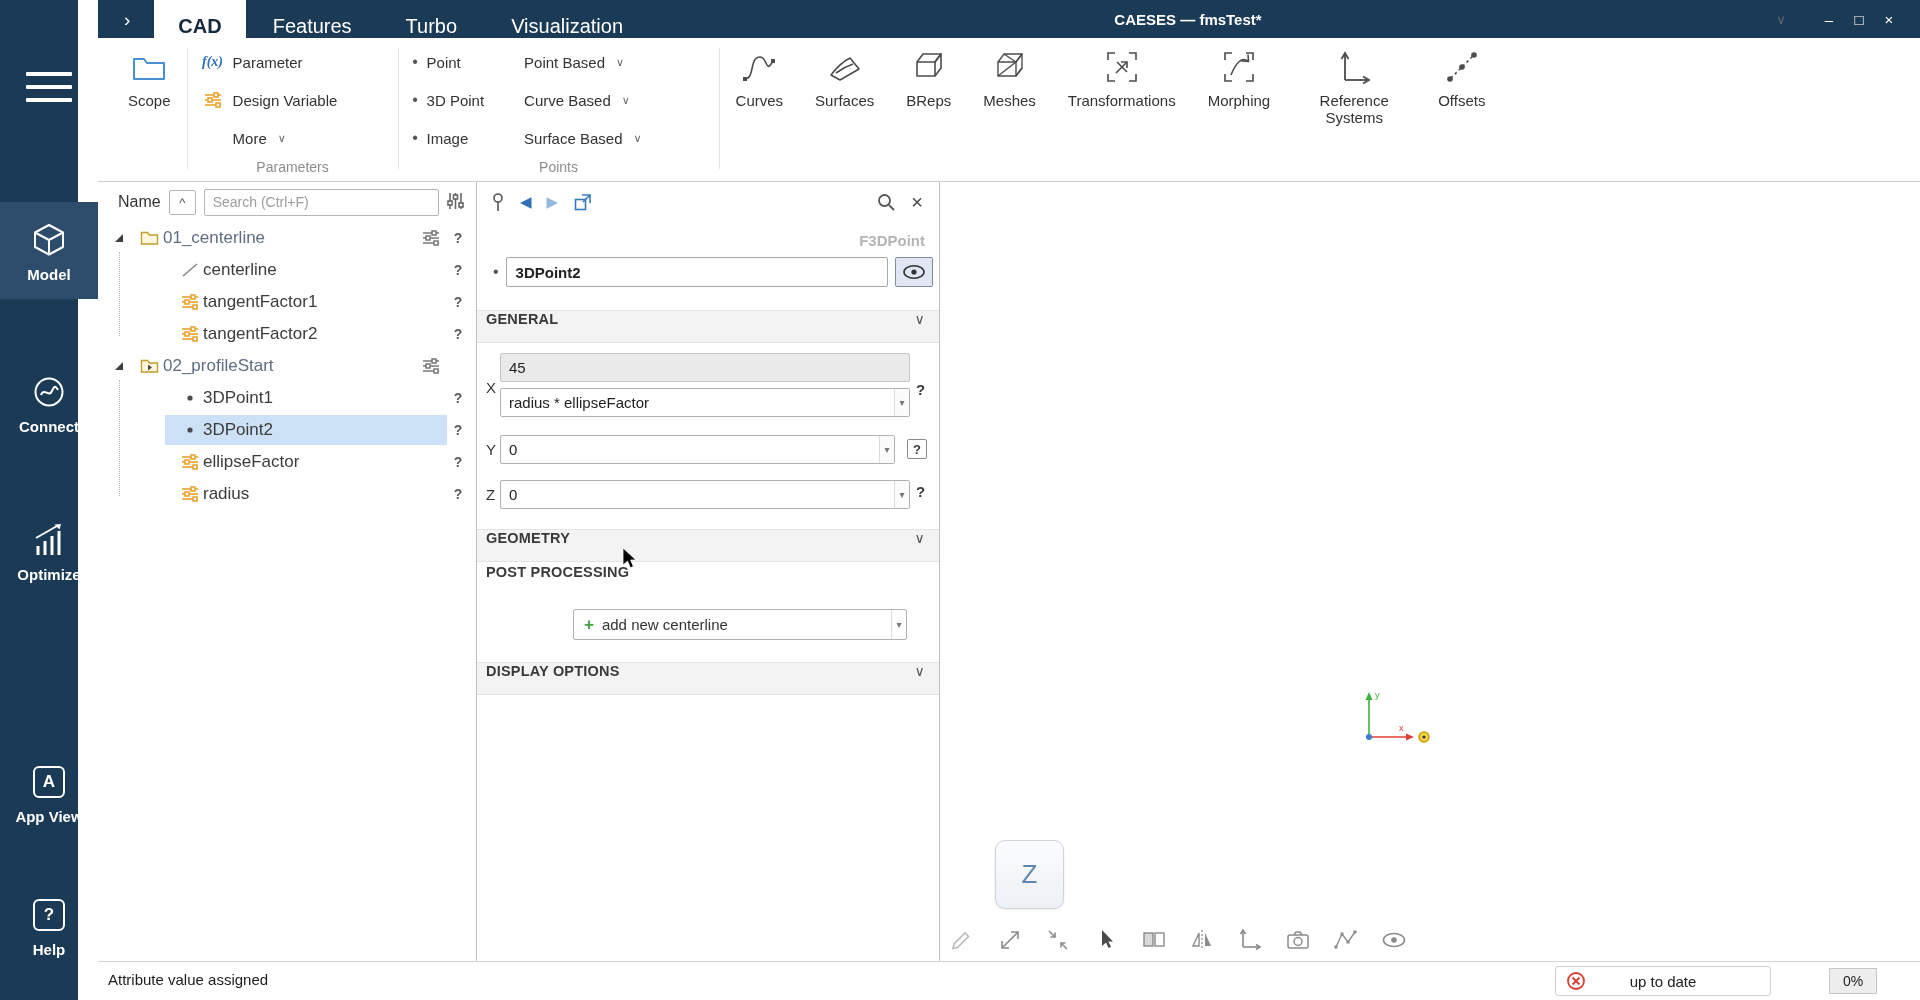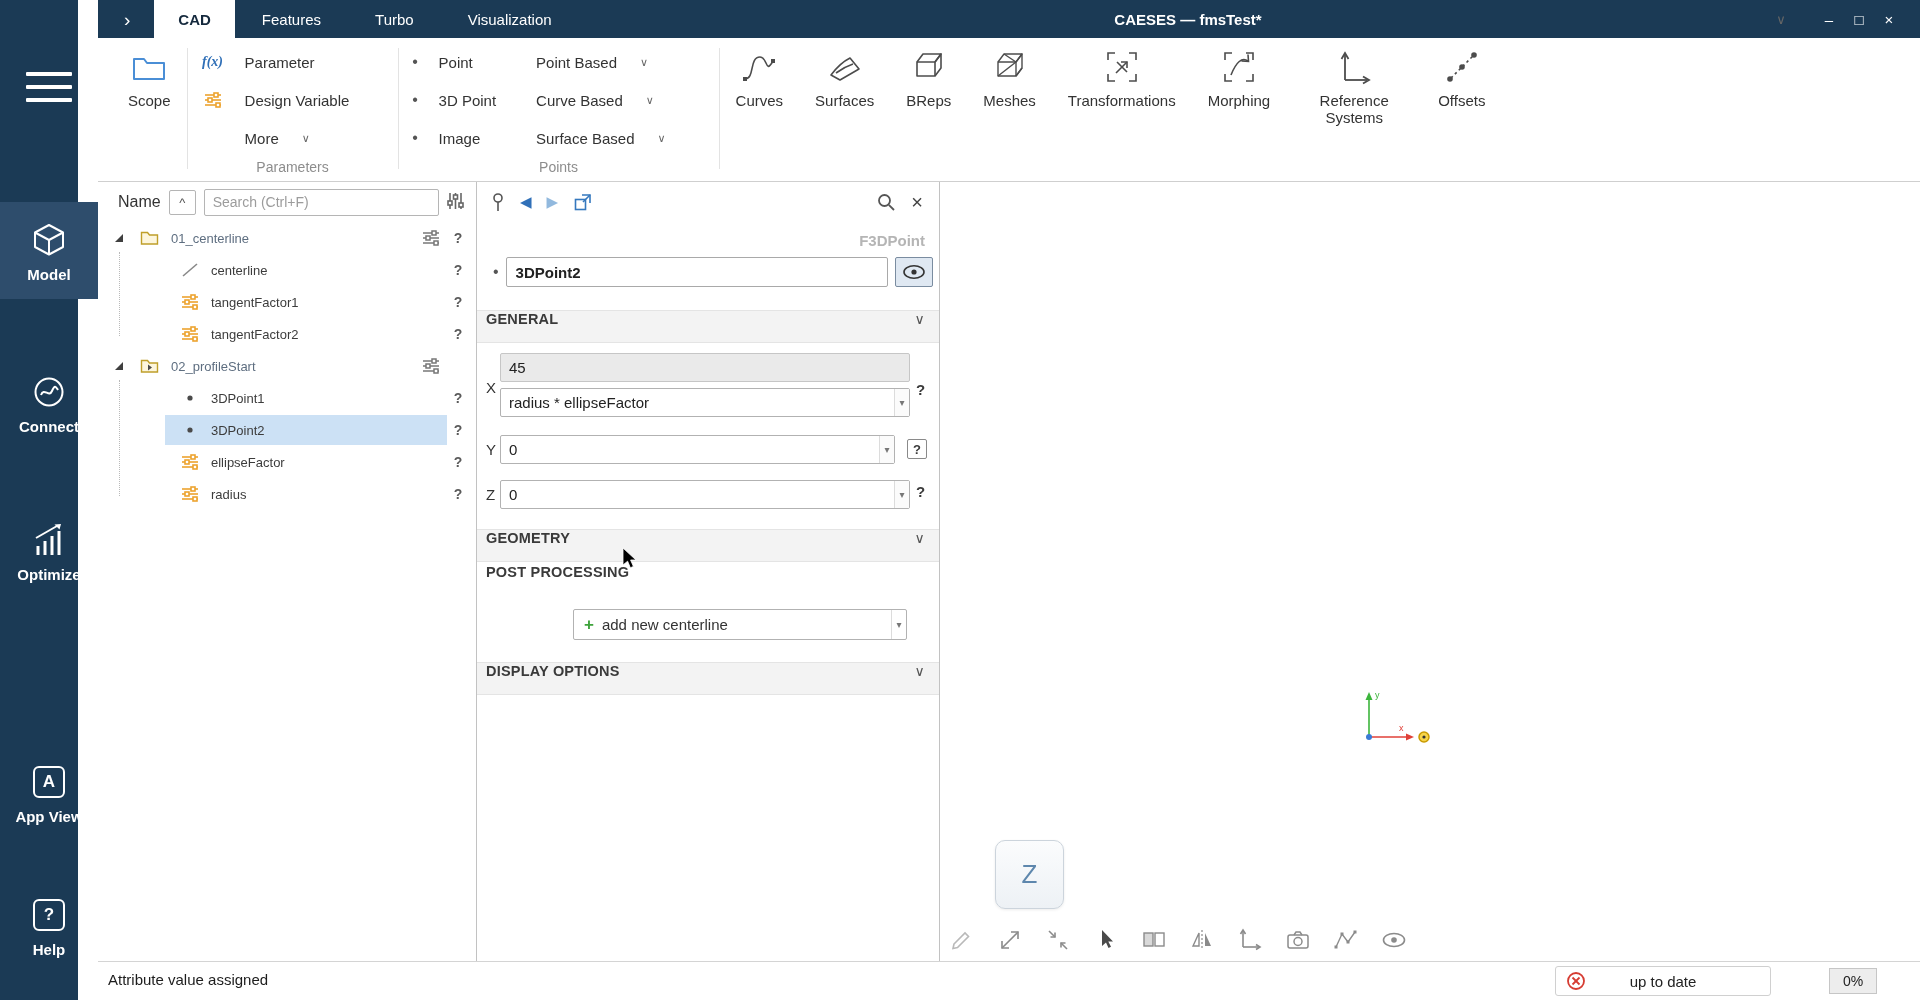--- a/index.html
+++ b/index.html
@@ -14,38 +14,38 @@
   .side-item{position:absolute;left:0;width:98px;text-align:center;color:#fff;cursor:pointer}
   .side-item .s-ic{display:flex;justify-content:center;align-items:center;height:40px}
   .side-item .s-lbl{display:block;font-size:15px;font-weight:700;margin-top:6px}
   .side-item.active{background:#2e4d6c;padding:18px 0 16px}
   .sq-letter{width:32px;height:32px;border:2px solid #fff;border-radius:6px;display:flex;align-items:center;justify-content:center;font-size:17px;font-weight:700;color:#fff;margin:0 auto}
 
   
   .titlebar{position:absolute;left:98px;top:0;width:1822px;height:38px;background:#1b3a55;display:flex;align-items:center;color:#fff;z-index:5}
   .tb-expand{margin-left:26px;font-size:19px;line-height:1;cursor:pointer}
   .tabs{display:flex;height:38px;margin-left:24px}
-  .tab{display:flex;align-items:center;padding:0 27px;font-size:15px;color:#fff;cursor:pointer}
+  .tab{display:flex;align-items:flex-end;padding:0 27px;font-size:20px;color:#fff;cursor:pointer}
   .tab.active{background:#fff;color:#15293d;font-weight:700;padding:0 24px}
   .tb-title{position:absolute;left:1090px;transform:translateX(-50%);font-size:15px;font-weight:700;white-space:nowrap}
   .win-controls{position:absolute;right:16px;top:0;height:38px;display:flex;align-items:center}
   .wbtn{width:30px;text-align:center;font-size:15px;cursor:pointer;line-height:1}
   .wbtn.chev{margin-right:18px;font-size:13px}
 
   
   .ribbon{position:absolute;left:98px;top:38px;width:1822px;height:144px;background:#fff;border-bottom:1px solid #cfcfcf;display:flex;padding-left:14px;z-index:4}
   .rsep{width:1px;background:#e3e3e3;margin:10px 0 12px}
   .rbig{display:flex;flex-direction:column;align-items:center;padding:8px 16px 0;cursor:pointer}
   .rbig .ric{height:42px;display:flex;align-items:center}
   .rbig .rlb{margin-top:4px;font-size:15px;color:#333;text-align:center;line-height:1.15;white-space:nowrap}
   .rbig .rlb.wrap{white-space:normal;width:104px}
   .rgroup{position:relative;display:flex;flex-direction:column;padding:5px 12px 0}
   .rgroup.params{min-width:210px}
   .rgroup.points{min-width:320px}
-  .rrow{height:38px;display:flex;align-items:center;gap:19px;font-size:15px;color:#333;cursor:pointer}
+  .rrow{height:38px;display:flex;align-items:center;gap:7px;font-size:15px;color:#333;cursor:pointer}
   .rrow .icbox{width:26px;display:flex;justify-content:center}
   .rglabel{position:absolute;bottom:6px;left:0;right:0;text-align:center;font-size:14px;color:#8d8d8d}
   .chev{font-size:11px;color:#666;margin-left:4px}
   .dot{color:#555;font-size:16px;width:9px;text-align:center}
   .fx{color:#2f6fb7;font-style:italic;font-weight:700;font-size:14px;font-family:"Liberation Serif",serif}
   .pcols{display:flex;gap:40px}
   .pcol{display:flex;flex-direction:column}
 
   
   .tree{position:absolute;left:98px;top:182px;width:379px;height:779px;background:#fff;border-right:1px solid #c2c2c2}
@@ -54,21 +54,21 @@
   .tsort{width:27px;height:25px;border:1px solid #b5b5b5;border-radius:2px;display:flex;align-items:center;justify-content:center;font-size:13px;color:#555;background:#fff;cursor:pointer}
   .tsearch{flex:1;height:27px;border:1px solid #b5b5b5;border-radius:2px;padding:0 8px;font-size:14px;color:#333;font-family:inherit;min-width:0}
   .tsearch::placeholder{color:#9c9c9c}
   .trows{position:relative}
   .trow{position:relative;height:32px;display:flex;align-items:center;cursor:pointer}
   .trow>*{position:relative;z-index:1}
   .sel{position:absolute;left:67px;right:29px;top:1px;bottom:1px;background:#cce1f5;z-index:0}
   .tarrow{margin-left:16px;width:11px}
   .tic0{margin-left:15px}
   .tic1{margin-left:83px}
-  .tlabel{margin-left:12px;font-size:13px;color:#3c3c3c;white-space:nowrap}
+  .tlabel{margin-left:4px;font-size:17px;color:#3c3c3c;white-space:nowrap}
   .tlabel.folder{color:#5e6e80}
   .tconfig{position:absolute;right:36px;z-index:1}
   .tq{position:absolute;right:8px;width:20px;text-align:center;color:#5a5a5a;font-weight:700;font-size:14px;z-index:1}
   .guide{position:absolute;left:21px;width:1px;border-left:1px dotted #b9b9b9;z-index:0}
 
   
   .props{position:absolute;left:477px;top:182px;width:463px;height:779px;background:#fff;border-right:1px solid #c2c2c2}
   .ptb{height:40px;display:flex;align-items:center;padding:0 16px 0 14px;gap:15px}
   .ptb .sp{flex:1}
   .ptb .t-ic{cursor:pointer;display:flex;align-items:center}

